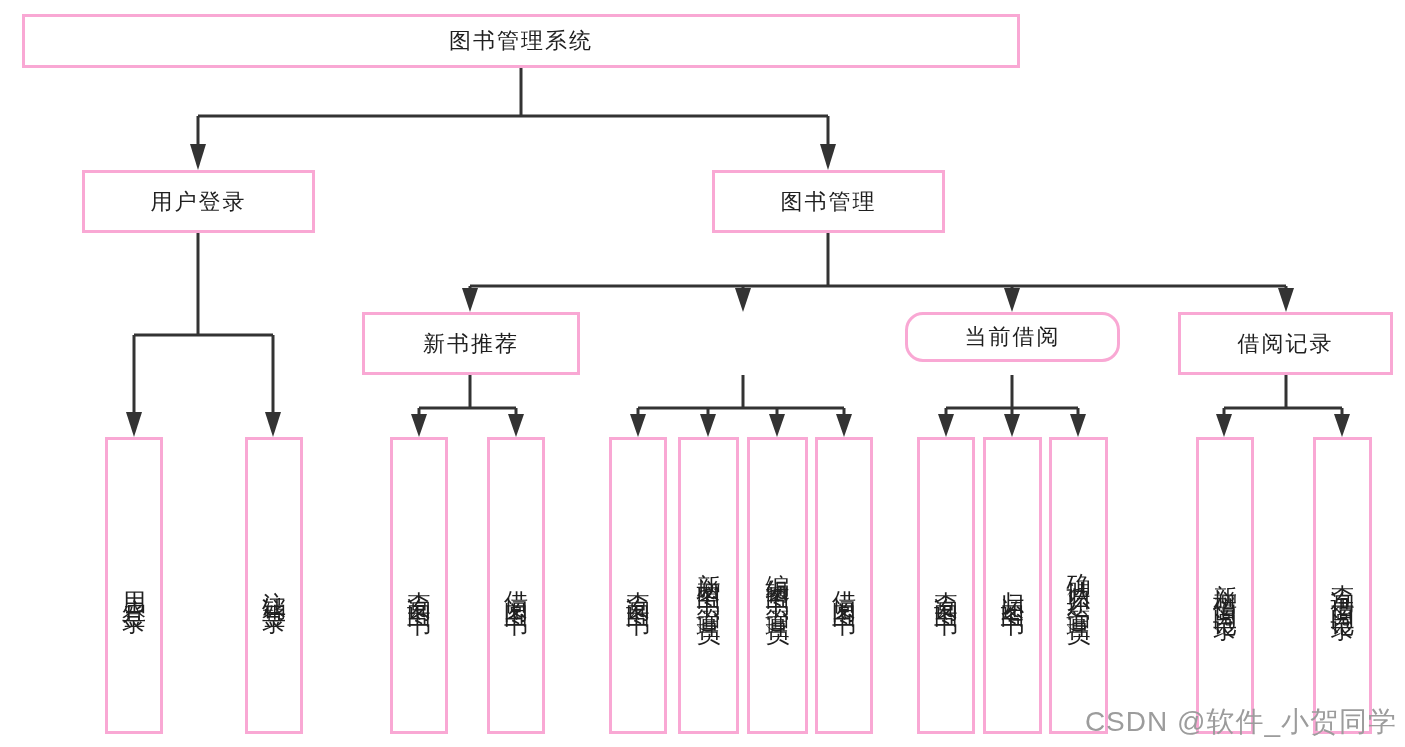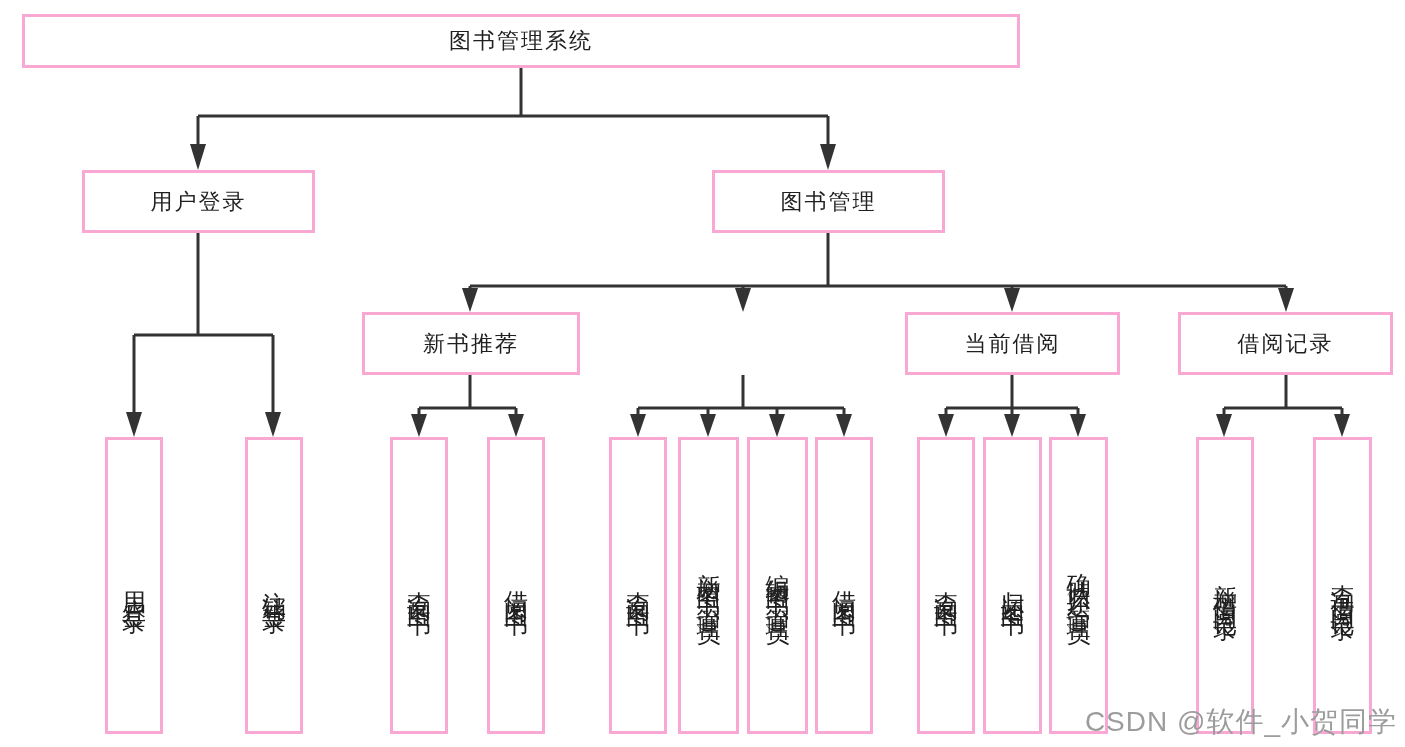--- a/index.html
+++ b/index.html
@@ -26,21 +26,21 @@
     letter-spacing:7px;
     text-align:center;
     line-height:1;
   }
   
   .root   {left:22px;  top:14px;  width:998px; height:54px;}
   .b-user {left:82px;  top:170px; width:233px; height:63px;}
   .b-mgmt {left:712px; top:170px; width:233px; height:63px;}
   .l3-rec {left:362px; top:312px; width:218px; height:63px;}
   .l3-bor {left:633px; top:312px; width:220px; height:63px;}
-  .l3-cur {left:905px; top:312px; width:215px; height:63px;}
+  .l3-cur {left:905px; top:312px; width:215px; height:50px;border-radius:18px;}
   .l3-log {left:1178px;top:312px; width:215px; height:63px;text-align:center;}
   .leaf   {top:437px;  height:297px;}
   .u1{left:105px;width:58px;}  .u2{left:245px;width:58px;}
   .n1{left:390px;width:58px;}  .n2{left:487px;width:58px;}
   .j1{left:609px;width:58px;}  .j2{left:678px;width:61px;}
   .j3{left:747px;width:61px;}  .j4{left:815px;width:58px;}
   .c1{left:917px;width:58px;}  .c2{left:983px;width:59px;}
   .c3{left:1049px;width:59px;}
   .r1{left:1196px;width:58px;} .r2{left:1313px;width:59px;}
   .watermark{

